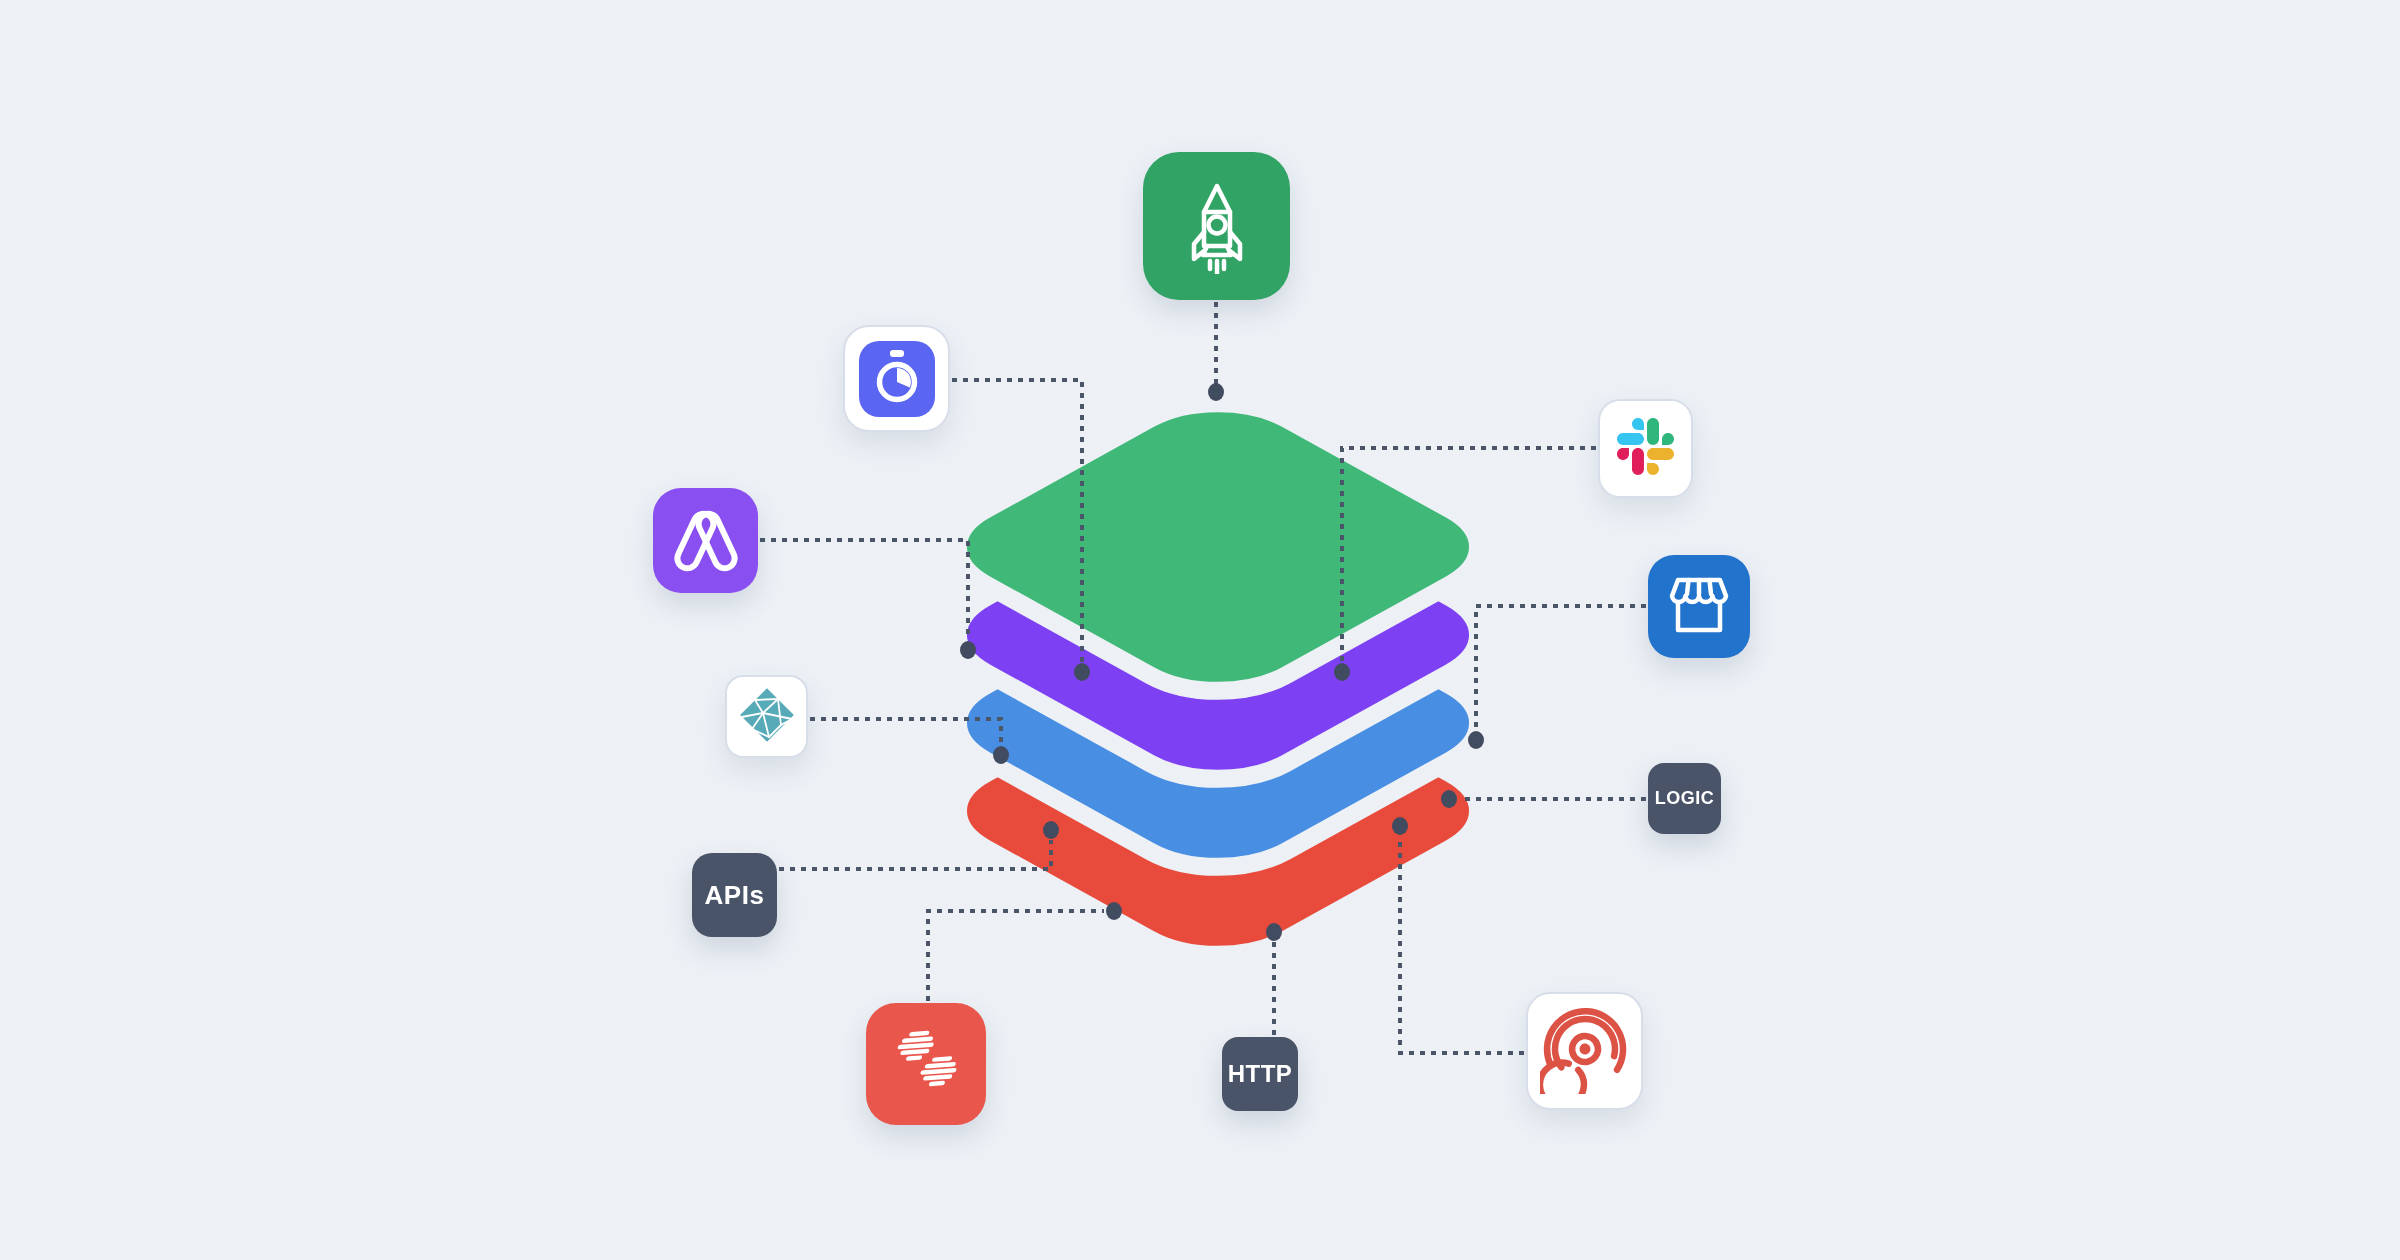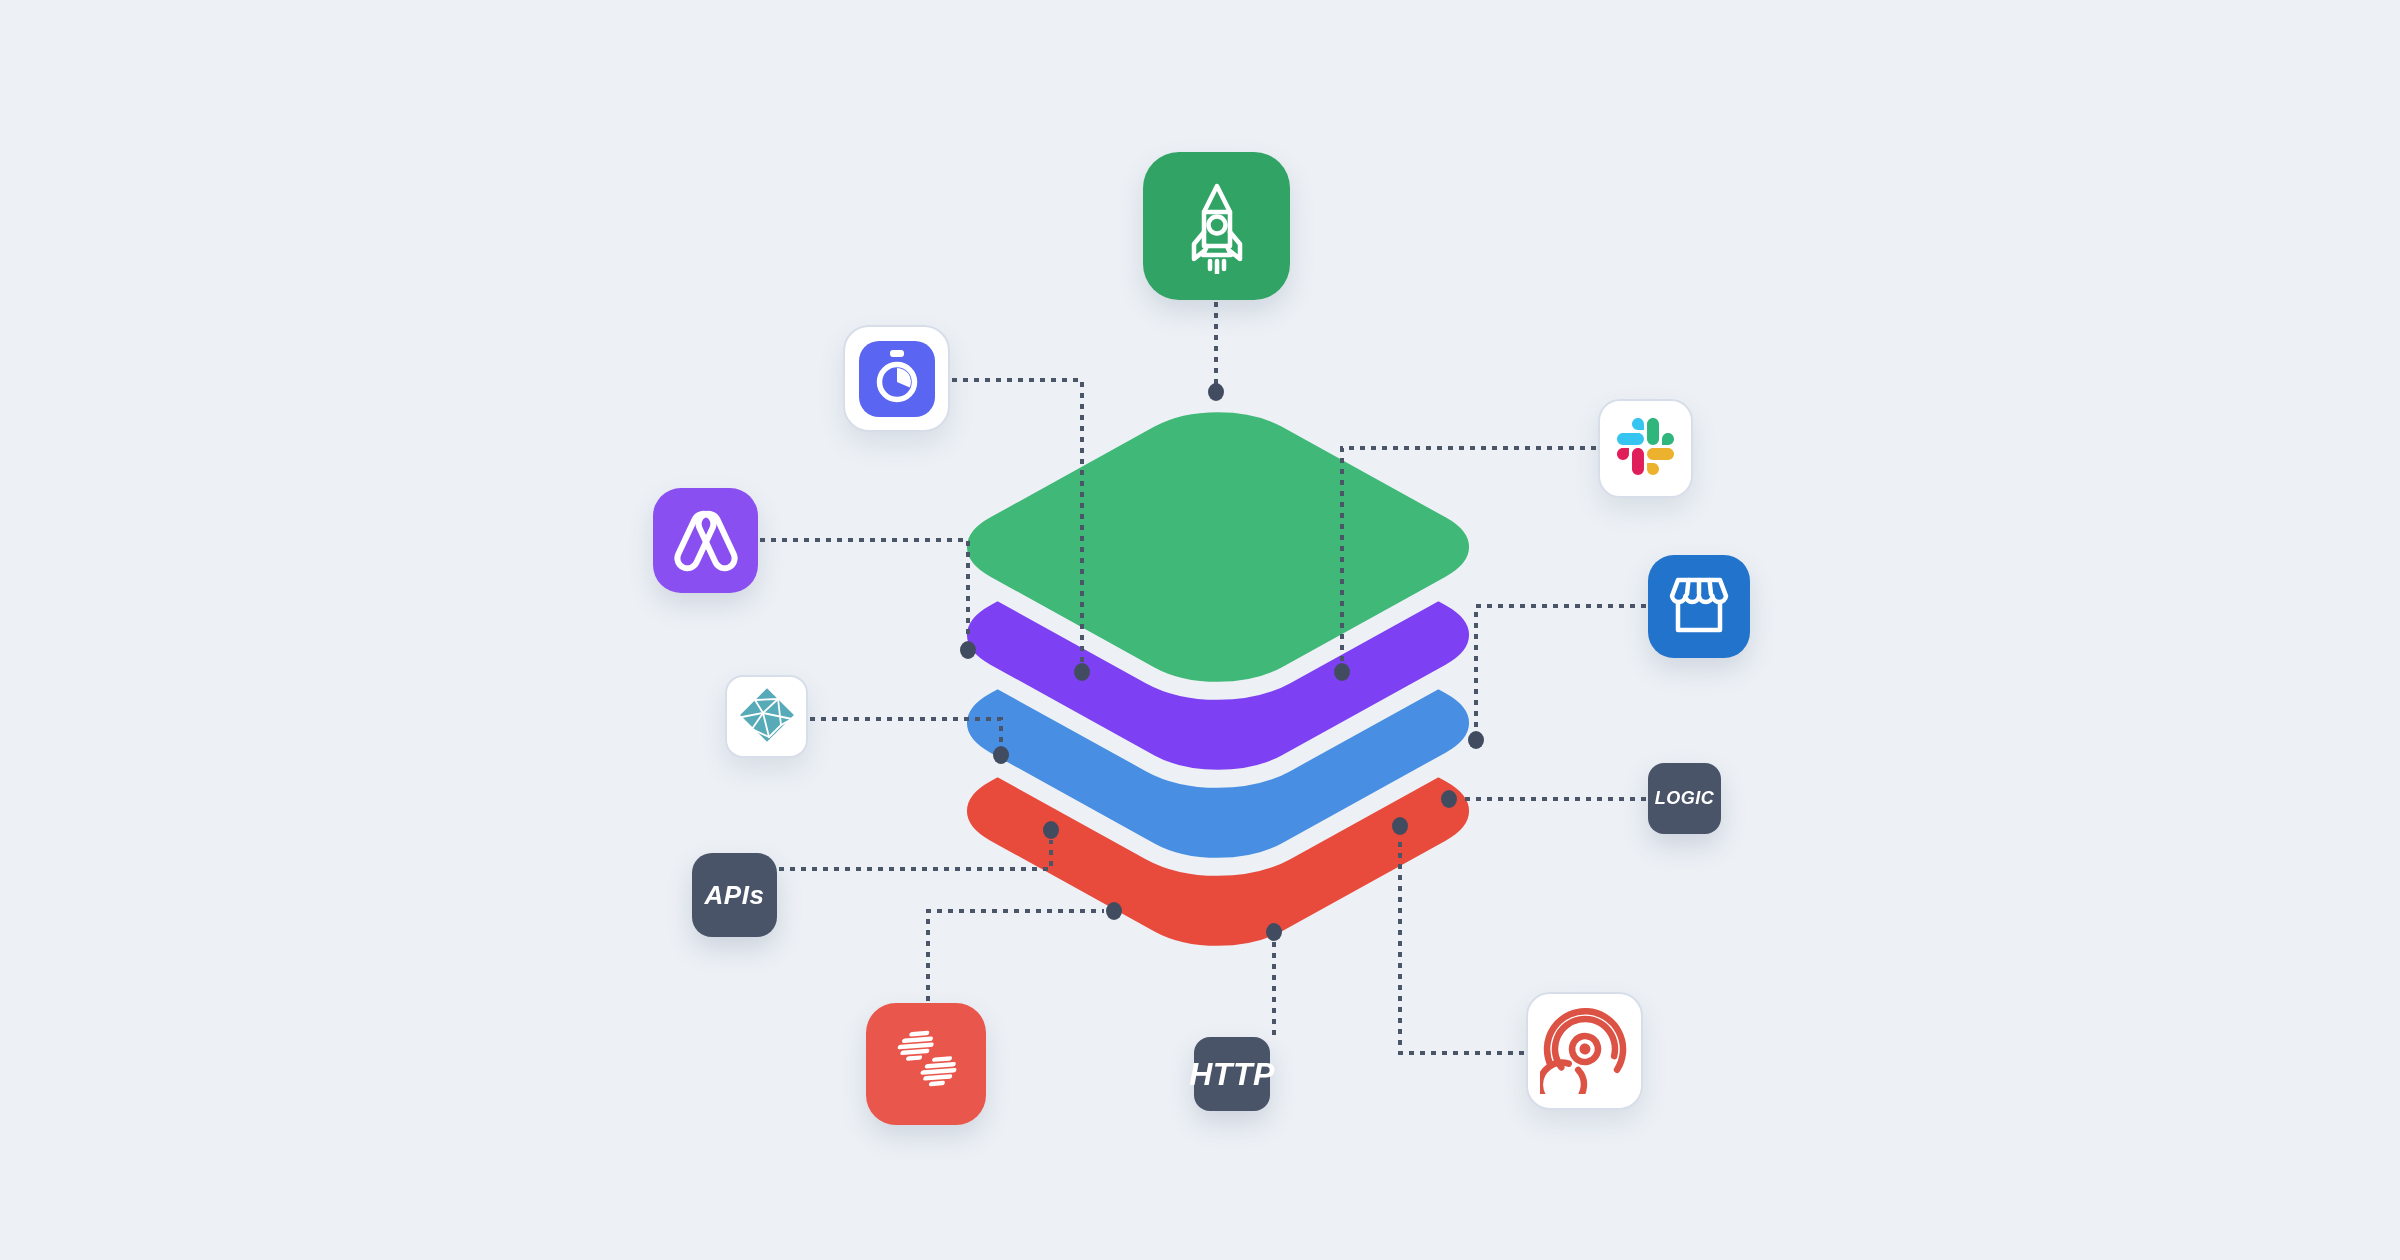--- a/index.html
+++ b/index.html
@@ -8,21 +8,20 @@
     position:relative;
     width:2400px;height:1260px;
     background:#edf1f6;
     overflow:hidden;
   }
   .scene svg.wires{position:absolute;left:0;top:0;}
   .node{
     position:absolute;
     display:flex;align-items:center;justify-content:center;
     box-sizing:border-box;
-    font-style:italic;
   }
   .card{
     background:#ffffff;
     border:2px solid #d8dee9;
     box-shadow:0 12px 26px rgba(60,80,110,0.12);
   }
   .tile{
     box-shadow:0 12px 26px rgba(60,80,110,0.16);
   }
   .badge{
@@ -37,21 +36,21 @@
   .n-rocket   {left:1143px;top:152px;width:147px;height:148px;border-radius:36px;background:#31a465;}
   .n-timer    {left:843px; top:325px;width:107px;height:107px;border-radius:26px;}
   .timer-tile {width:76px;height:76px;border-radius:20px;background:#5a66f2;display:flex;align-items:center;justify-content:center;}
   .n-mono     {left:653px; top:488px;width:105px;height:105px;border-radius:28px;background:#8a4ff0;}
   .n-slack    {left:1598px;top:399px;width:95px; height:99px; border-radius:22px;}
   .n-store    {left:1648px;top:555px;width:102px;height:103px;border-radius:26px;background:#2273cb;}
   .n-netlify  {left:725px; top:675px;width:83px; height:83px; border-radius:18px;}
   .n-logic    {left:1648px;top:763px;width:73px; height:71px; border-radius:16px;font-size:18px;}
   .n-apis     {left:692px; top:853px;width:85px; height:84px; border-radius:20px;font-size:26px;}
   .n-stripes  {left:866px; top:1003px;width:120px;height:122px;border-radius:30px;background:#e9564b;}
-  .n-http     {left:1194px;top:1037px;width:76px; height:74px; border-radius:16px;font-size:32px;}
+  .n-http     {left:1222px;top:1037px;width:76px; height:74px; border-radius:16px;font-size:24px;}
   .n-ripple   {left:1526px;top:992px;width:117px;height:118px;border-radius:24px;}
 </style>
 </head>
 <body>
 
 <div class="scene">
 
   <svg class="wires" width="2400" height="1260" viewBox="0 0 2400 1260">
 
     <g>

